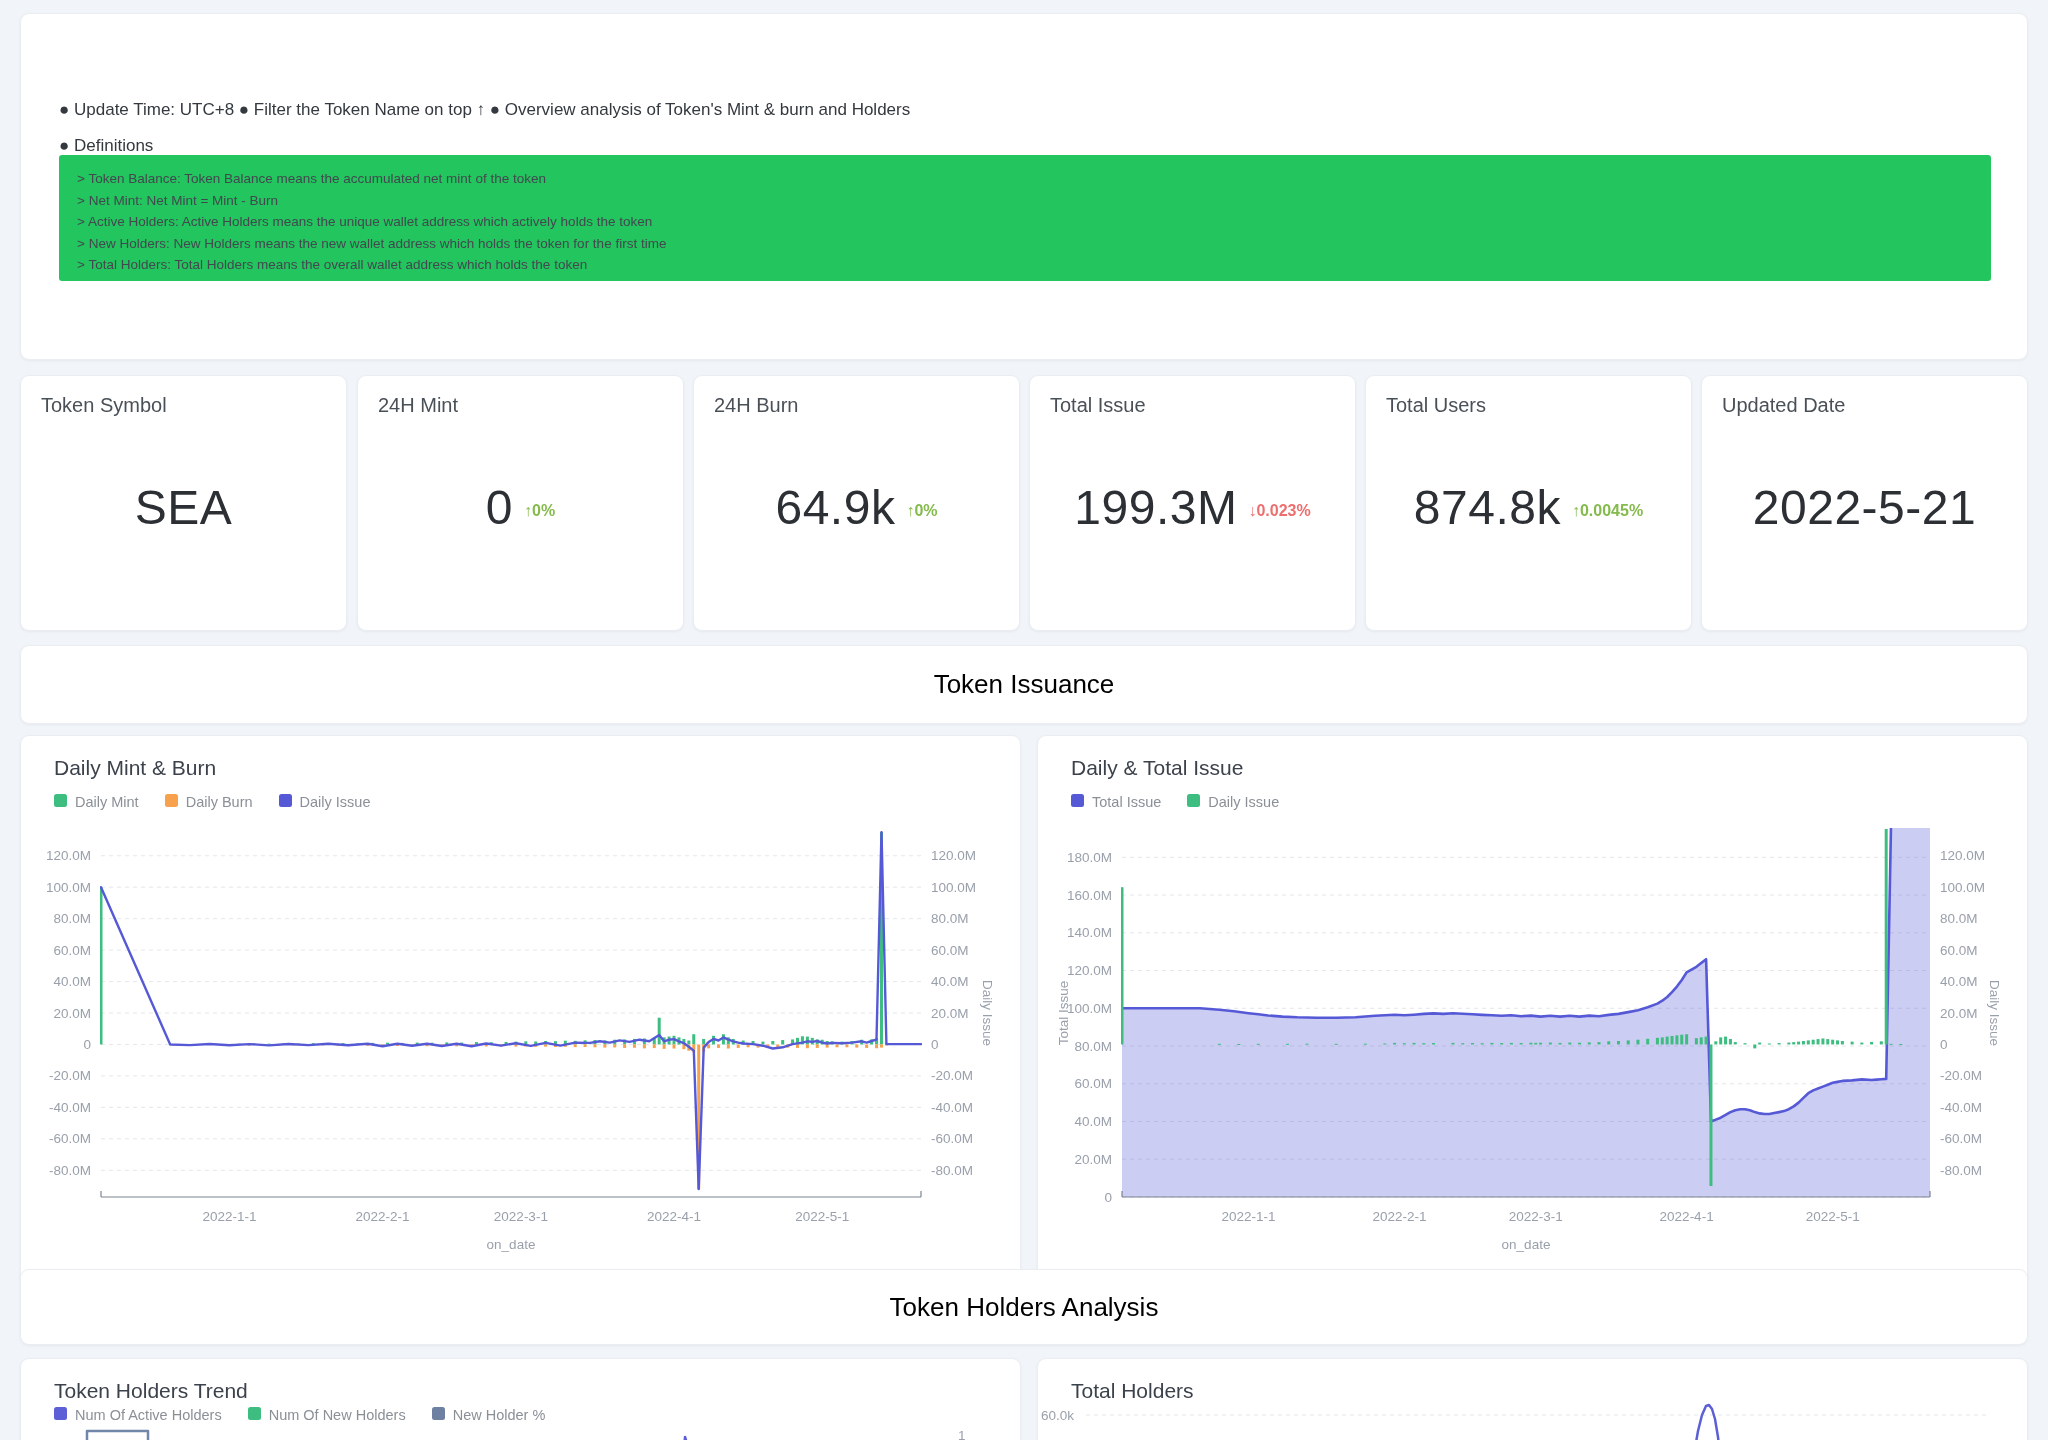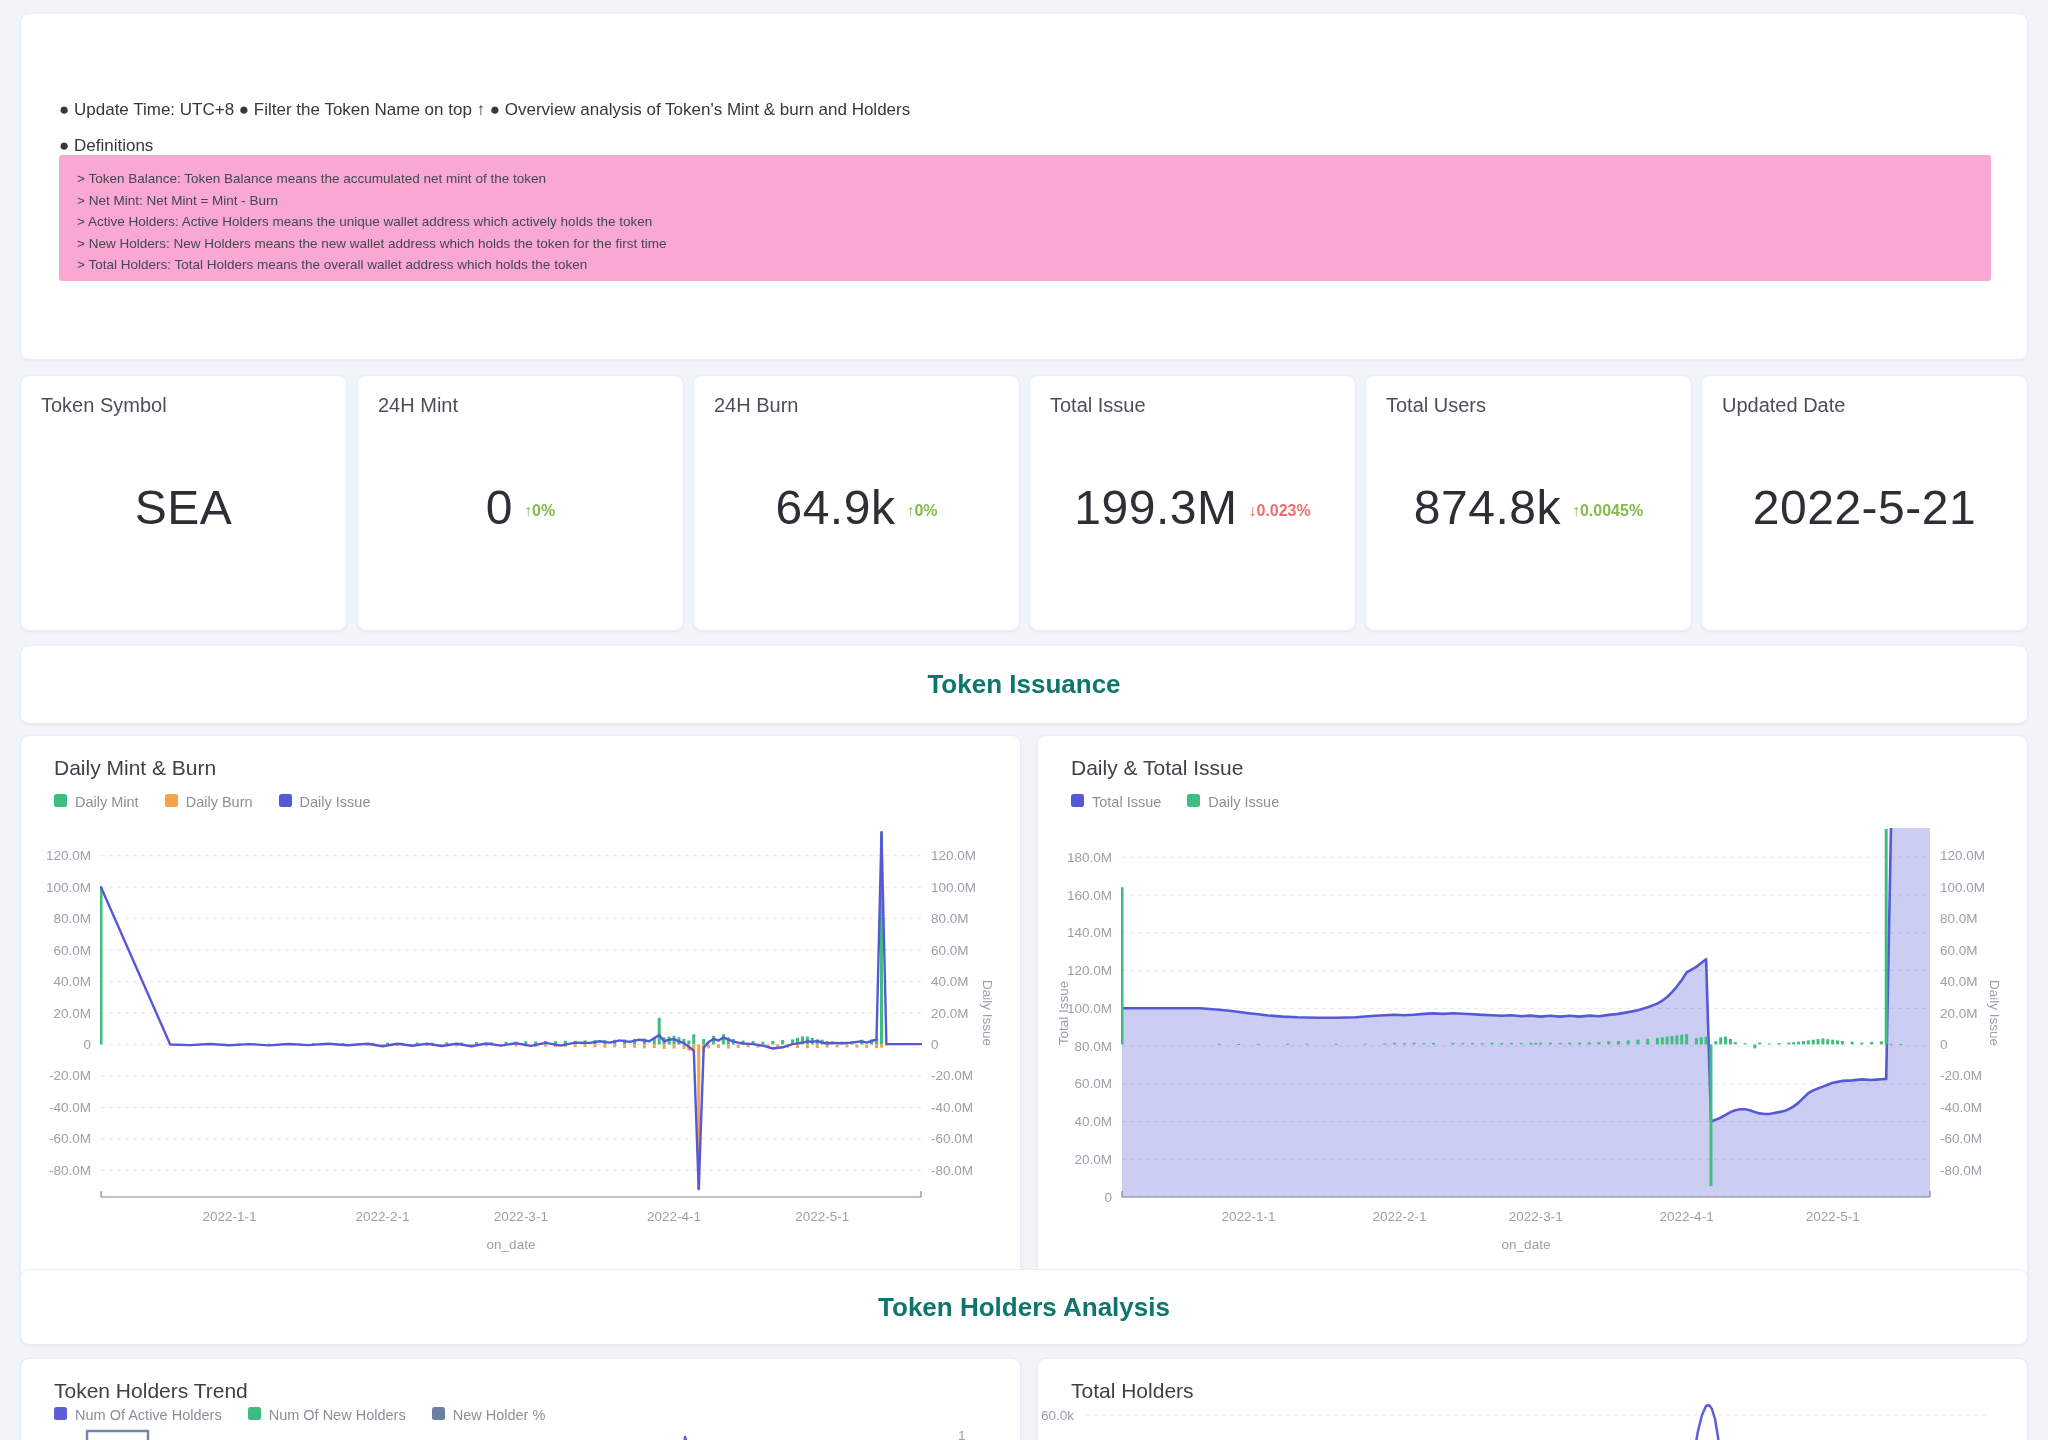--- a/index.html
+++ b/index.html
@@ -13,36 +13,36 @@
     box-shadow:0 1px 3px rgba(28,43,63,.05);box-sizing:border-box;
   }
   
   #notes-panel{left:20px;top:13px;width:2008px;height:347px}
   .note-line{position:absolute;left:38px;font-size:17px;color:#34393f}
   #note-line1{top:86px}
   #note-line2{top:122px}
   .note-line .it{}
   #definitions-box{
     position:absolute;left:38px;top:141px;width:1932px;height:126px;
-    background:#f9a8d4;border-radius:3px;box-sizing:border-box;padding:13px 18px;
+    background:#22c55e;border-radius:3px;box-sizing:border-box;padding:13px 18px;
   }
   .def-line{font-size:13.5px;line-height:21.5px;color:#43484f;white-space:nowrap}
   
   .kpi{top:375px;height:256px;width:327px}
   .kpi-label{position:absolute;left:20px;top:18px;font-size:20px;color:#4a5057}
   .kpi-value-row{position:absolute;left:0;right:0;top:106px;display:flex;justify-content:center;align-items:center}
   .kpi-value{font-size:48px;line-height:1.1;color:#2c3035;letter-spacing:.5px}
   .kpi-delta{margin-left:11px;margin-top:5px;font-size:16px;font-weight:bold;white-space:nowrap}
   .kpi-delta.up{color:#84bb4c}
   .kpi-delta.down{color:#ed6e6e}
   
   .band{left:20px;width:2008px;display:flex;align-items:center;justify-content:center}
   #band-issuance{top:645px;height:79px}
   #band-holders{top:1269px;height:76px}
-  .band-title{font-size:26px;font-weight:bold;color:#0f766e}
+  .band-title{font-size:26px;font-weight:normal;color:#000000}
   
   .chart-card .chart-title{position:absolute;left:33px;top:20px;font-size:21px;color:#3c424b}
   .legend{position:absolute;left:33px;top:58px;display:flex;align-items:center}
   .legend-item{display:flex;align-items:flex-start;margin-right:26px}
   .legend-swatch{width:13px;height:13px;border-radius:2.5px;margin-right:8px}
   .legend-label{font-size:14.5px;color:#8b9097}
   .chart-svg{position:absolute;left:0;top:85px}
   .chart-svg.full{top:0}
   #chart-a-card{left:20px;top:735px;width:1001px;height:551px}
   #chart-b-card{left:1037px;top:735px;width:991px;height:551px}

